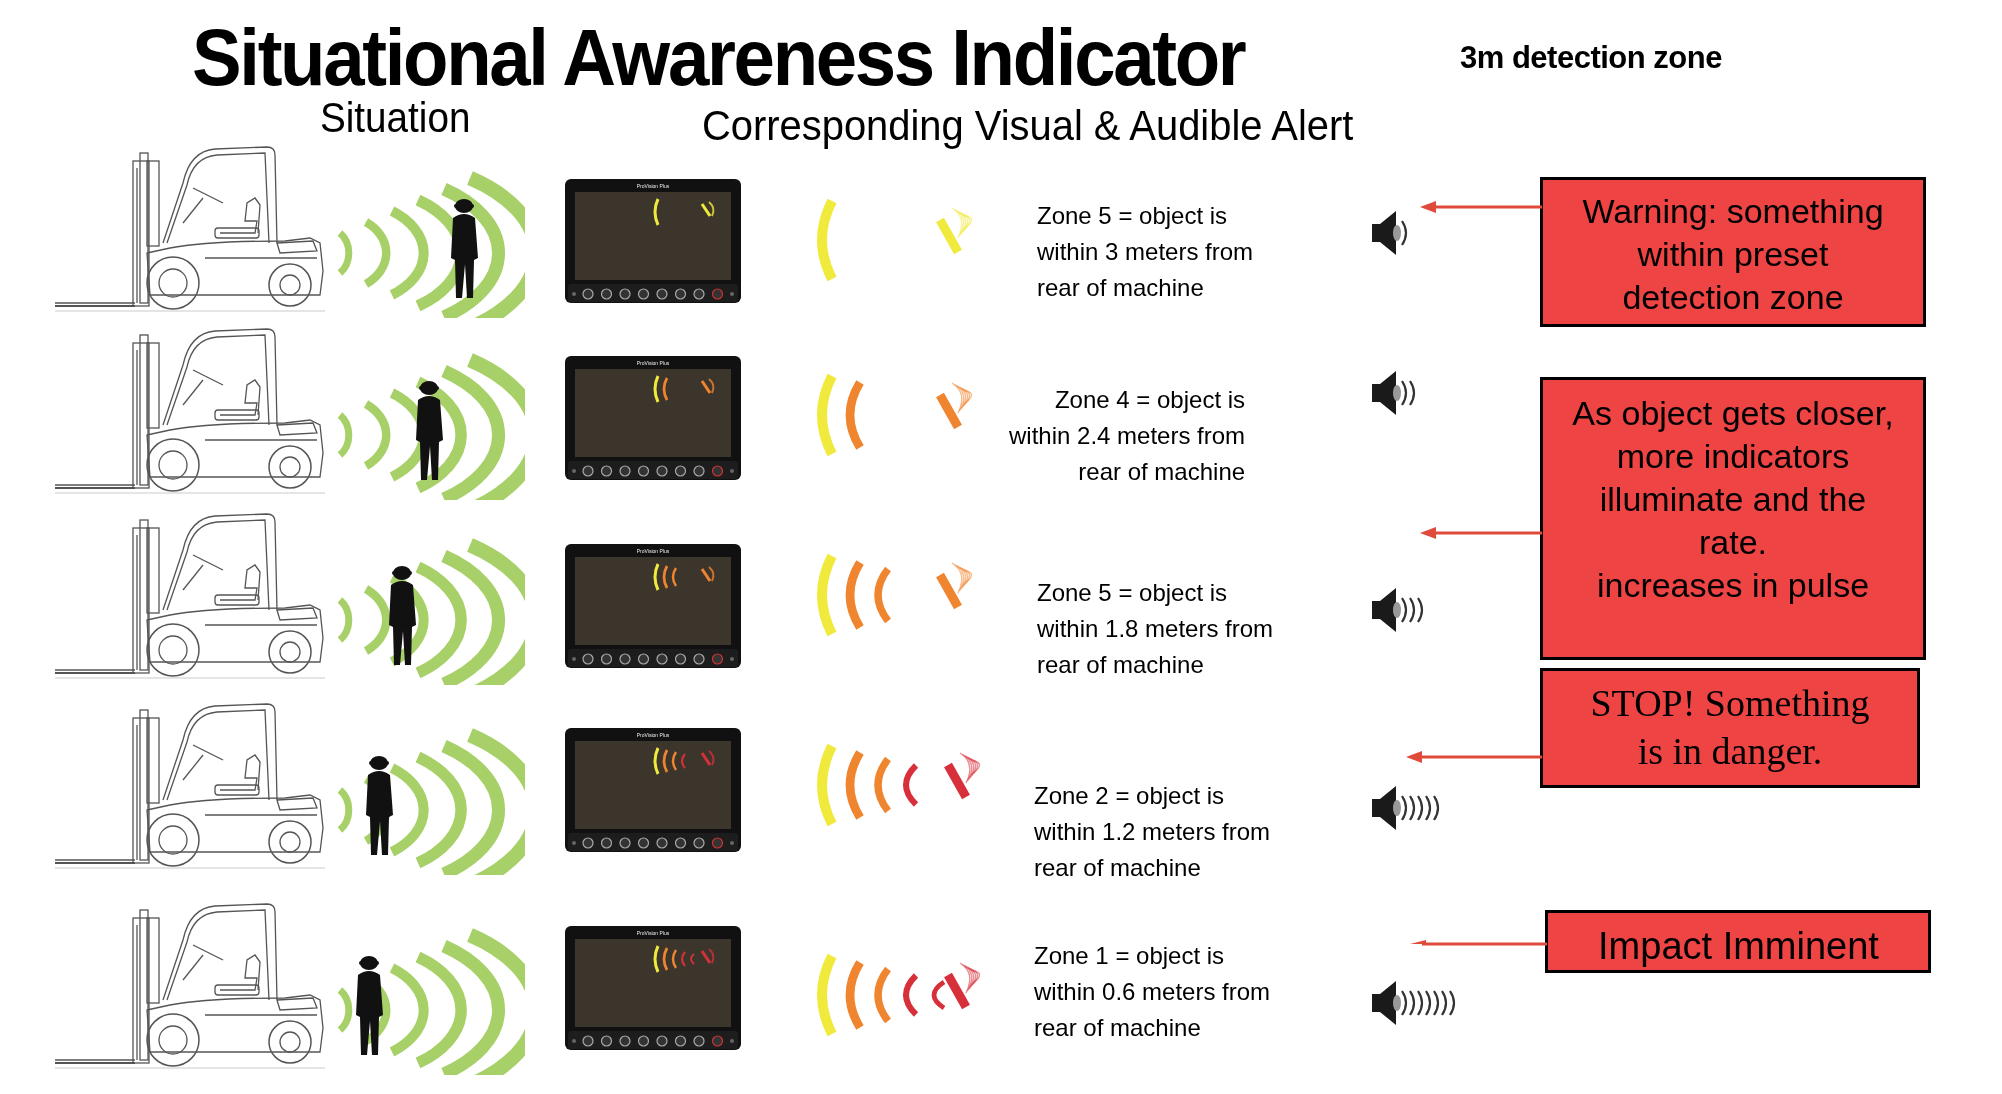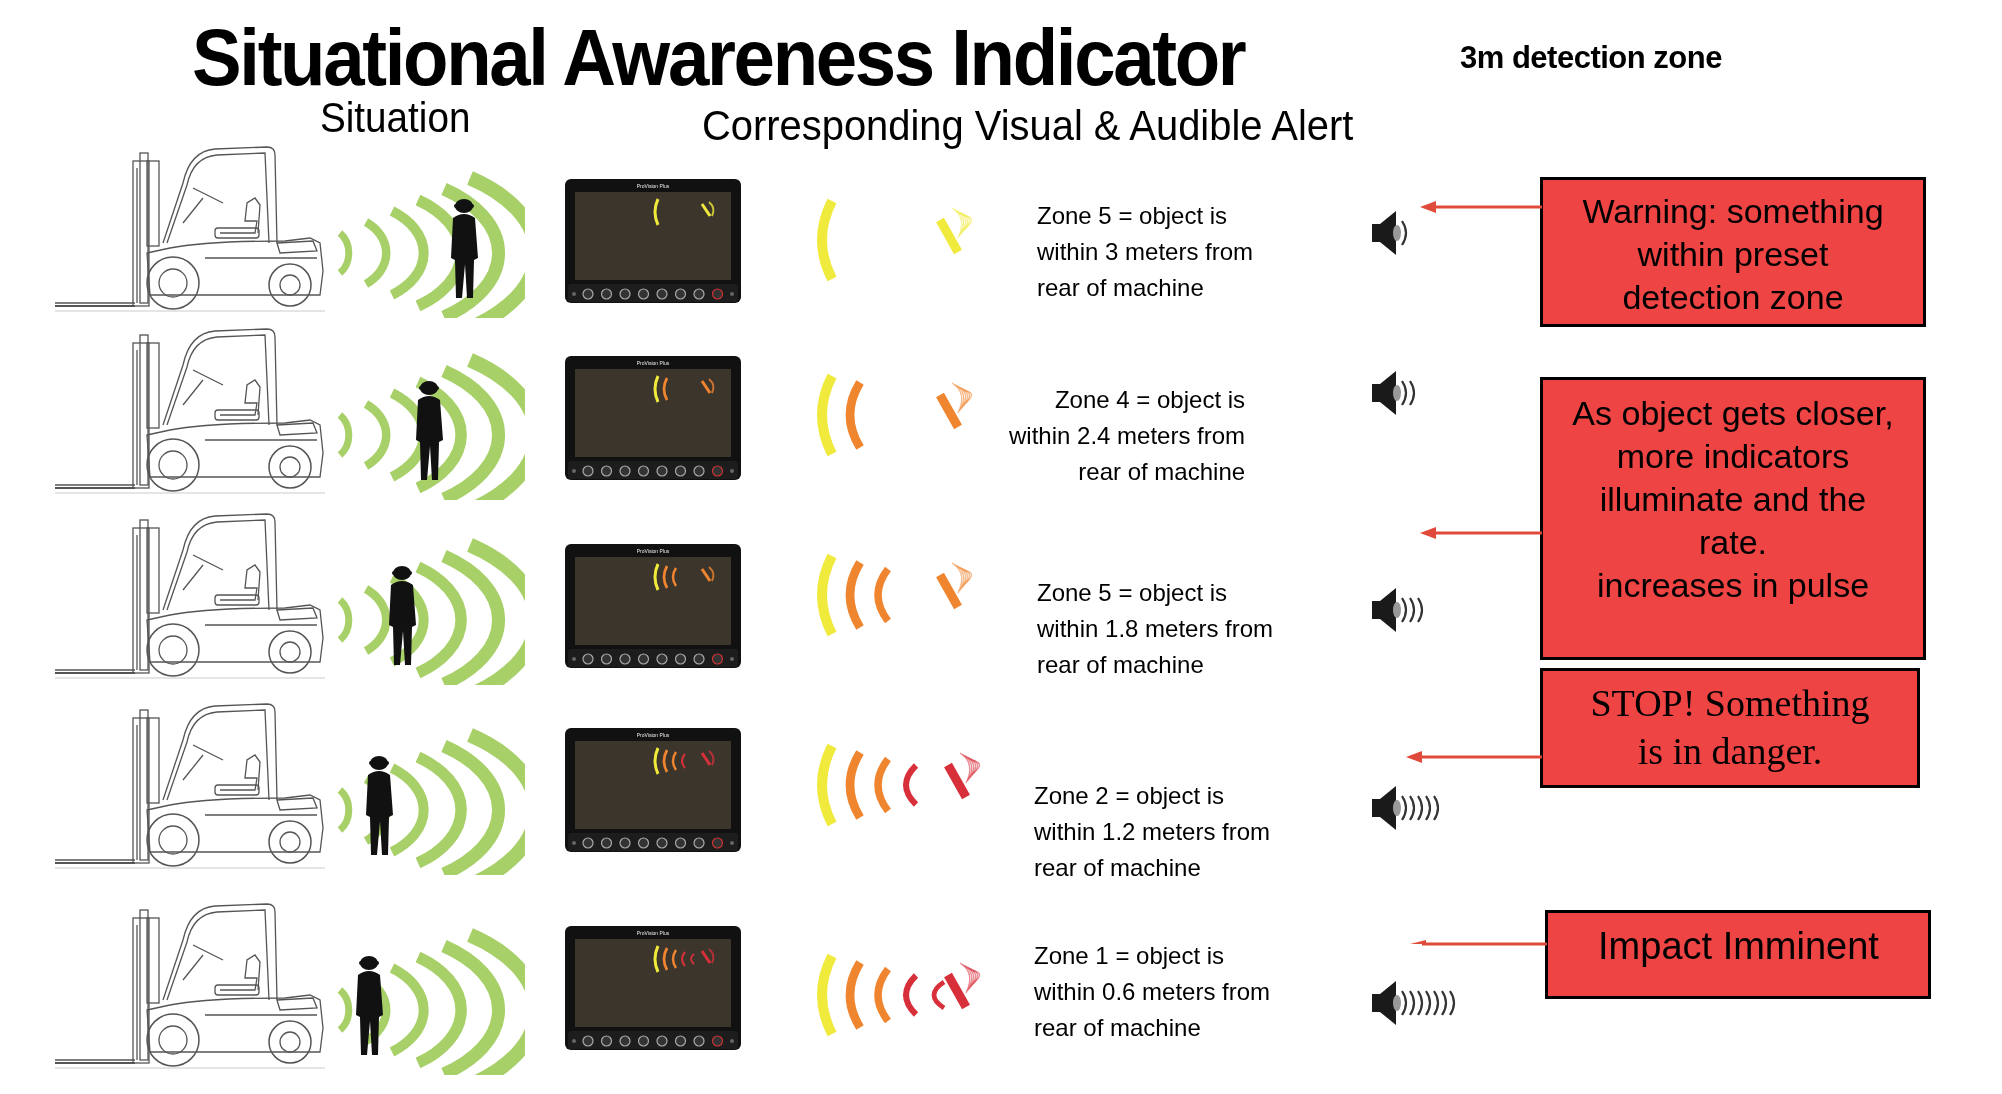--- a/index.html
+++ b/index.html
@@ -381,21 +381,21 @@
   <div>more indicators</div>
   <div>illuminate and the</div>
   <div>rate.</div>
   <div>increases in pulse</div>
 </div>
 <div class="callout big" style="left:1540px; top:668px; width:380px; height:120px; padding-top:8px;font-family:Liberation Serif, serif;">
   <div>STOP! Something</div>
   <div>is in danger.</div>
   <div></div>
 </div>
-<div class="callout big" style="left:1545px; top:910px; width:386px; height:89px; padding-top:9px; padding-left:20px;">
+<div class="callout big" style="left:1545px; top:910px; width:386px; height:63px; padding-top:9px; padding-left:20px;">
   <div>Impact Imminent</div>
 </div>
 
 <div class="arrow" style="left:1420px; top:200px; width:122px;">
   <svg viewBox="0 0 122 14" preserveAspectRatio="none">
       <line x1="12" y1="7" x2="122" y2="7" stroke="#e04a3a" stroke-width="3"></line>
       <polygon points="0,7 16,1 16,13" fill="#e04a3a"></polygon>
     </svg>
 </div>
 <div class="arrow" style="left:1420px; top:526px; width:122px;">

